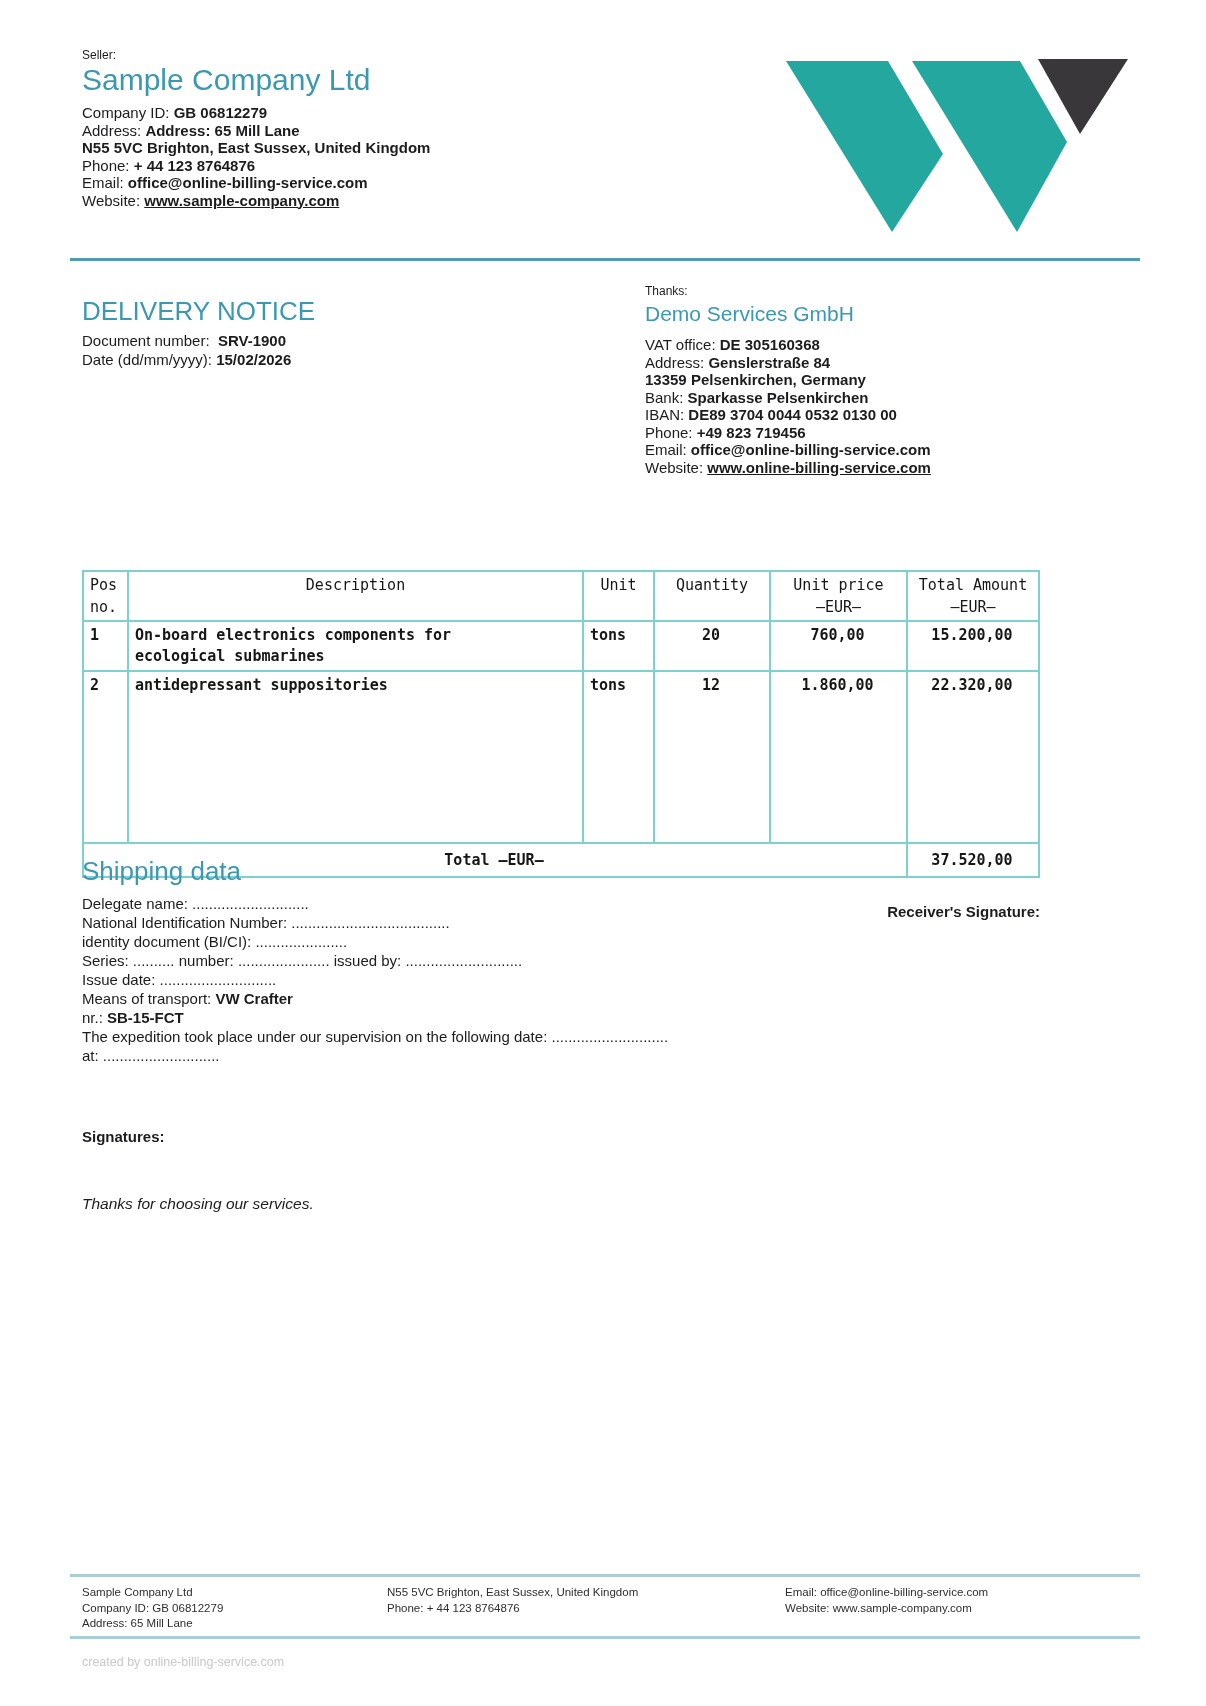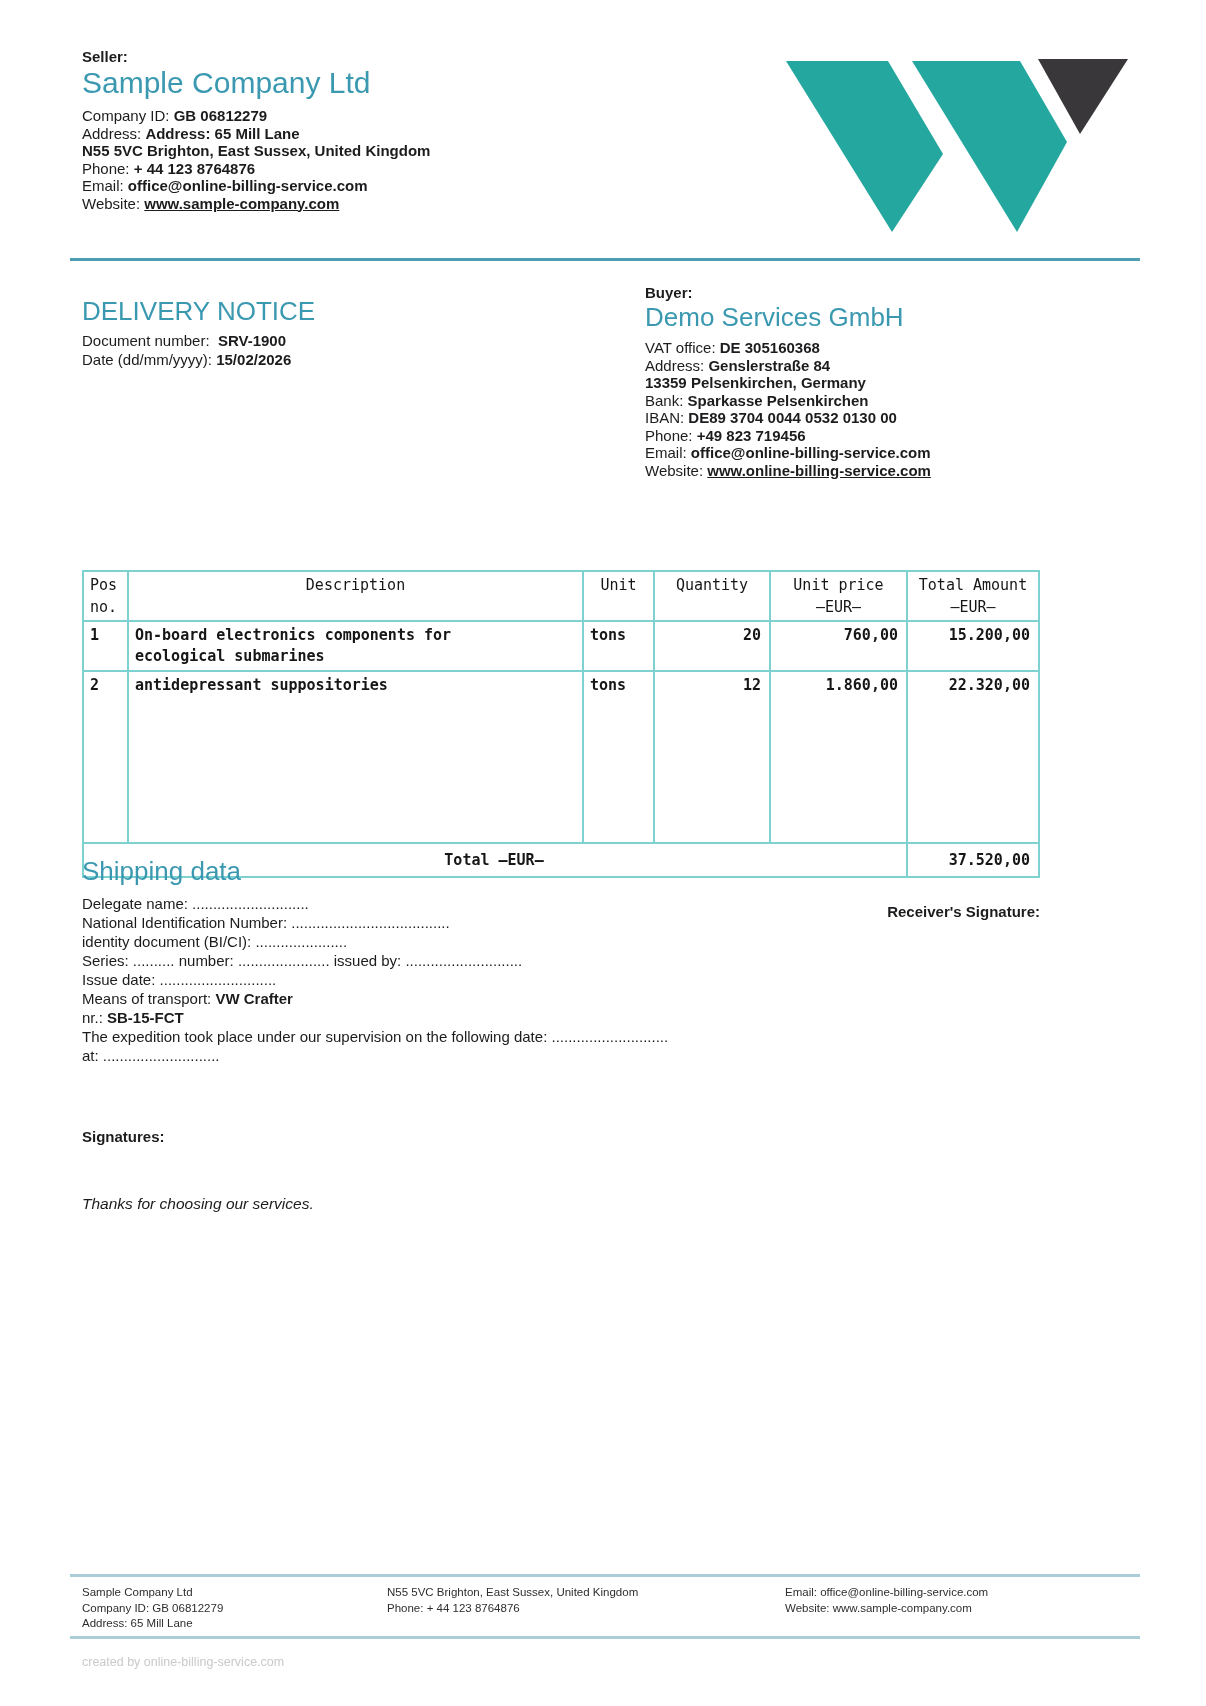--- a/index.html
+++ b/index.html
@@ -1,39 +1,39 @@
 <!DOCTYPE html>
 <html style="--heading-teal: #3a99b0; --logo-teal: #23a79f; --logo-dark: #39373a; --divider: #4f9db1; --table-border: #7dd1d1; --footer-line: #a9ced8;"><head>
 <meta charset="utf-8">
 <style>
   * { box-sizing: border-box; }
   html,body { margin:0; padding:0; background:#ffffff; }
   body { font-family:"Liberation Sans", sans-serif; }
   .page { position:relative; width:1206px; height:1706px; background:#ffffff; color:#1c1c1e; overflow:hidden; }
   .abs { position:absolute; }
 
-  .block-label { font-size:15px; font-weight:700; }
+  .block-label { font-size:12px; font-weight:400; }
   .company-name { font-size:30px; line-height:34px; color:var(--heading-teal,#3a99b0); margin-top:1px; }
   .doc-title { font-size:26px; line-height:30px; color:var(--heading-teal,#3a99b0); }
   .info-lines { margin-top:7px; font-size:15px; line-height:17.5px; }
   .doc-lines { margin-top:6px; font-size:15px; line-height:18.5px; }
   .lbl { font-weight:400; white-space:pre-wrap; }
   .val { font-weight:700; white-space:pre-wrap; }
   .u { text-decoration:underline; }
 
   .divider { background:var(--divider,#4f9db1); height:3px; }
   .footer-divider { background:var(--footer-line,#a9ced8); height:3px; }
 
   table.items { border-collapse:collapse; table-layout:fixed; width:956px;
                 font-family:"DejaVu Sans Mono", monospace; font-size:15px; color:#161616; }
   .items th, .items td { border:2px solid var(--table-border,#7dd1d1); vertical-align:top; }
   .items th { font-weight:400; text-align:center; white-space:pre-line; line-height:22px; padding:2px 0; }
   .items th.h-left { text-align:left; padding-left:6px; }
   .items td { font-weight:700; line-height:21px; padding:3px 8px 3px 6px; white-space:pre-line; }
-  .items td.num { text-align:right;border-radius:17px; }
+  .items td.num { text-align:center;border-radius:17px; }
   tr.r-head { height:50px; }
   tr.r1 { height:46px; }
   tr.r2 { height:172px; }
   tr.r-total { height:34px; }
   .items td.total-label { text-align:center; vertical-align:middle; }
   .items td.total-value { vertical-align:middle;margin-top:40px; }
 
   .ship-lines { margin-top:8px; font-size:15px; line-height:19px; }
   .receiver { font-size:15px; font-weight:700; text-align:right; }
   .signatures { font-size:15px; font-weight:700; }
@@ -69,22 +69,22 @@
 
   <div class="abs" style="left:82px; top:296px; width:500px;">
     <div class="doc-title">DELIVERY NOTICE</div>
     <div class="doc-lines">
       <div><span class="lbl">Document number:  </span><span class="val">SRV-1900</span></div>
       <div><span class="lbl">Date (dd/mm/yyyy): </span><span class="val">15/02/2026</span></div>
     </div>
   </div>
 
   <div class="abs" style="left:645px; top:284px; width:480px;">
-    <div class="block-label">Buyer:</div>
-    <div class="company-name" style="font-size:26px; line-height:30px;">Demo Services GmbH</div>
+    <div class="block-label">Thanks:</div>
+    <div class="company-name" style="font-size:21px; line-height:30px;">Demo Services GmbH</div>
     <div class="info-lines">
       <div><span class="lbl">VAT office: </span><span class="val">DE 305160368</span></div>
       <div><span class="lbl">Address: </span><span class="val">Genslerstraße 84</span></div>
       <div><span class="val">13359 Pelsenkirchen, Germany</span></div>
       <div><span class="lbl">Bank: </span><span class="val">Sparkasse Pelsenkirchen</span></div>
       <div><span class="lbl">IBAN: </span><span class="val">DE89 3704 0044 0532 0130 00</span></div>
       <div><span class="lbl">Phone: </span><span class="val">+49 823 719456</span></div>
       <div><span class="lbl">Email: </span><span class="val">office@online-billing-service.com</span></div>
       <div><span class="lbl">Website: </span><span class="val u">www.online-billing-service.com</span></div>
     </div>

